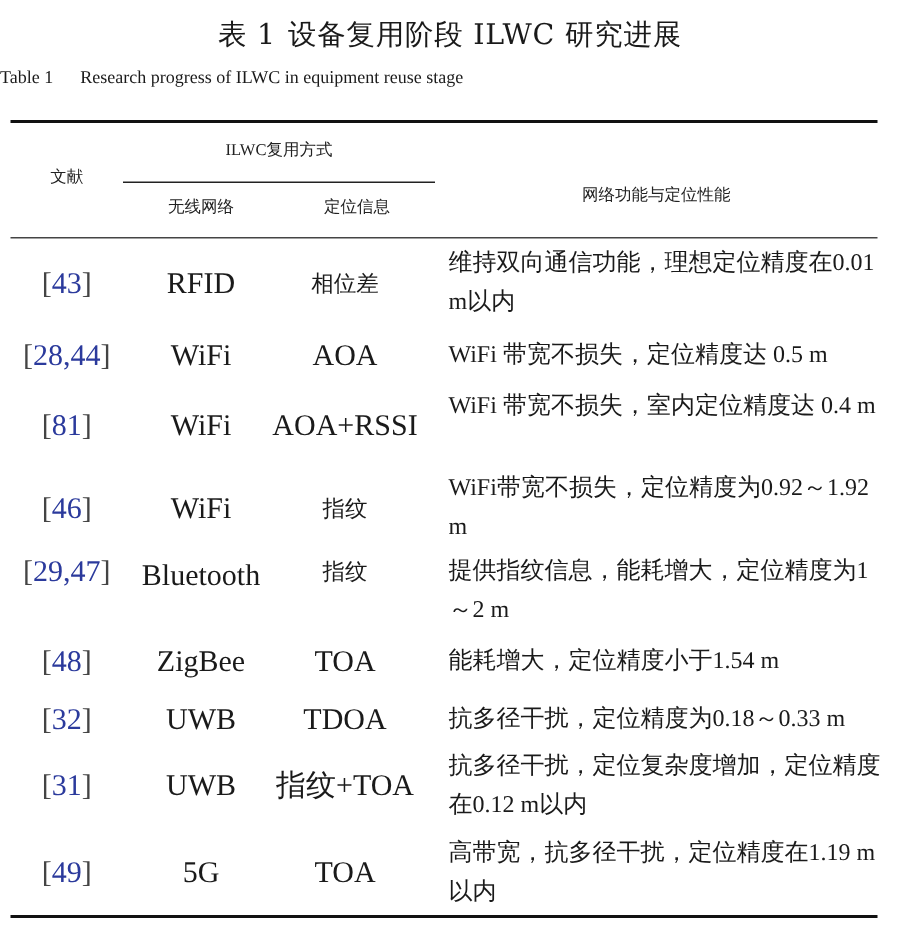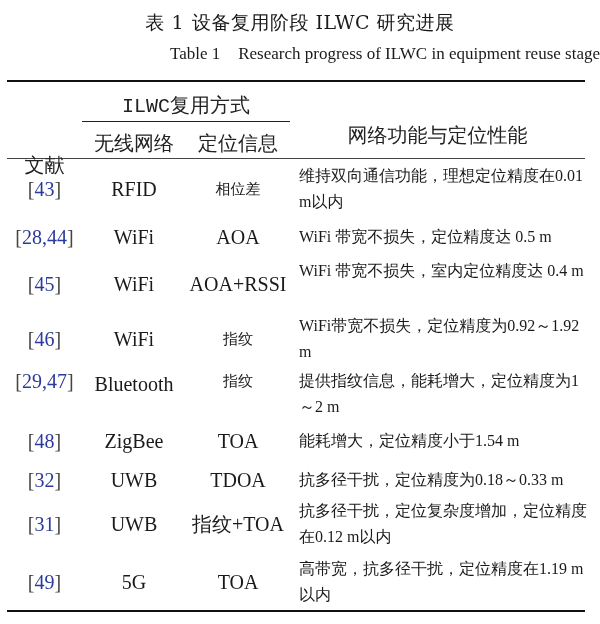--- a/index.html
+++ b/index.html
@@ -8,43 +8,43 @@
     font-family: "Liberation Serif", "DejaVu Serif", serif;
     color: #1a1a1a;
   }
   .title-cn {
     position: absolute; left: 0; width: 600px; top: 10px;
     text-align: center; font-size: 19px; letter-spacing: 0.5px;
     font-family: "DejaVu Serif", "Liberation Serif", serif;
   }
   .title-en {
     position: absolute; left: 0; width: 600px; top: 44px;
-    text-align: right; font-size: 17px;
+    text-align: left; font-size: 12px;
   }
   .title-en .num { margin-right: 18px; }
   .title-cn .num { margin-right: 8px; }
   .rule { position: absolute; background: #111; }
   .rule.top { left: 7px; width: 578px; top: 80px; height: 2px; }
   .rule.mid { left: 82px; width: 208px; top: 121px; height: 1px; background: #222; }
   .rule.head { left: 7px; width: 578px; top: 158px; height: 1px; background: #444; }
   .rule.bottom { left: 7px; width: 578px; top: 610px; height: 2px; }
 
-  .hdr { position: absolute; font-size: 20px; text-align: center; white-space: nowrap;
-         font-family: Liberation Mono, monospace; color: #222; }
-  .hdr.ref { left: 7px; width: 75px; top: 110px; margin-top: 42px; }
+  .hdr { position: absolute; font-size: 11px; text-align: center; white-space: nowrap;
+         font-family: Liberation Serif, serif; color: #222; }
+  .hdr.ref { left: 7px; width: 75px; top: 110px; }
   .hdr.group { left: 82px; width: 208px; top: 92px; }
   .hdr.net { left: 82px; width: 104px; top: 130px; }
   .hdr.loc { left: 186px; width: 104px; top: 130px; }
   .hdr.perf { left: 290px; width: 295px; top: 110px; margin-top: 12px; }
 
   .row { position: absolute; left: 7px; width: 578px; }
   .cell { position: absolute; font-size: 20px; text-align: center; white-space: nowrap; }
   .cell.ref { left: 0; width: 75px; }
   .cell.net { left: 75px; width: 104px; }
-  .cell.loc { left: 179px; width: 104px; }
+  .cell.loc { left: 171px; width: 104px; }
   .cell.perf { left: 292px; width: 290px; text-align: left; white-space: normal;
                line-height: 26px; font-size: 16px; }
   .bracket { color: #444; }
   .refnum { color: #2b3a9c; }
   .cn { font-family: "DejaVu Sans", "Liberation Sans", sans-serif; font-size: 15px; }
 </style>
 </head>
 <body>
 
 <div class="title-cn">
@@ -74,21 +74,21 @@
   </div>
 
   <div class="row" style="top: 224px;">
     <div class="cell ref" style="top: 0px; line-height: 26px;"><span class="bracket">[</span><span class="refnum">28,44</span><span class="bracket">]</span></div>
     <div class="cell net" style="top: 0px; line-height: 26px;">WiFi</div>
     <div class="cell loc" style="top: 0px; line-height: 26px;">AOA</div>
     <div class="cell perf">WiFi 带宽不损失，定位精度达 0.5 m</div>
   </div>
 
   <div class="row" style="top: 258px;">
-    <div class="cell ref" style="top: 13px; line-height: 26px;"><span class="bracket">[</span><span class="refnum">45</span><span class="bracket">]</span></div>
+    <div class="cell ref" style="top: 13px; line-height: 26px;"><span class="bracket">[</span><span class="refnum">81</span><span class="bracket">]</span></div>
     <div class="cell net" style="top: 13px; line-height: 26px;">WiFi</div>
     <div class="cell loc" style="top: 13px; line-height: 26px;">AOA+RSSI</div>
     <div class="cell perf">WiFi 带宽不损失，室内定位精度达 0.4 m</div>
   </div>
 
   <div class="row" style="top: 313px;">
     <div class="cell ref" style="top: 13px; line-height: 26px; text-align: center;"><span class="bracket">[</span><span class="refnum">46</span><span class="bracket">]</span></div>
     <div class="cell net" style="top: 13px; line-height: 26px;">WiFi</div>
     <div class="cell loc cn" style="top: 13px; line-height: 26px;">指纹</div>
     <div class="cell perf">WiFi带宽不损失，定位精度为0.92～1.92 m</div>

